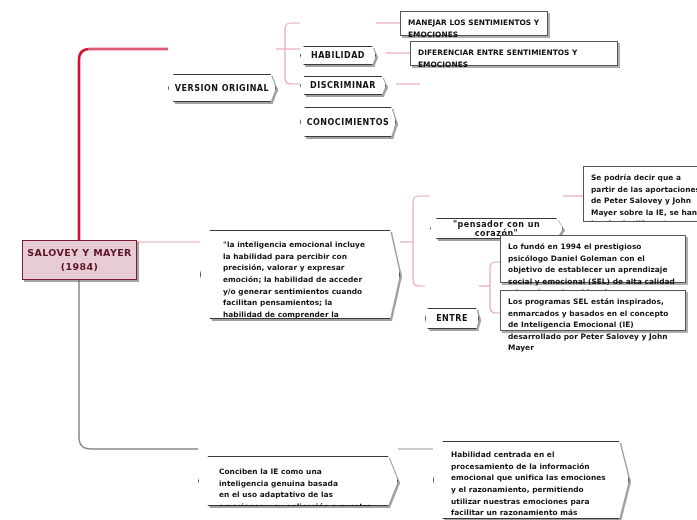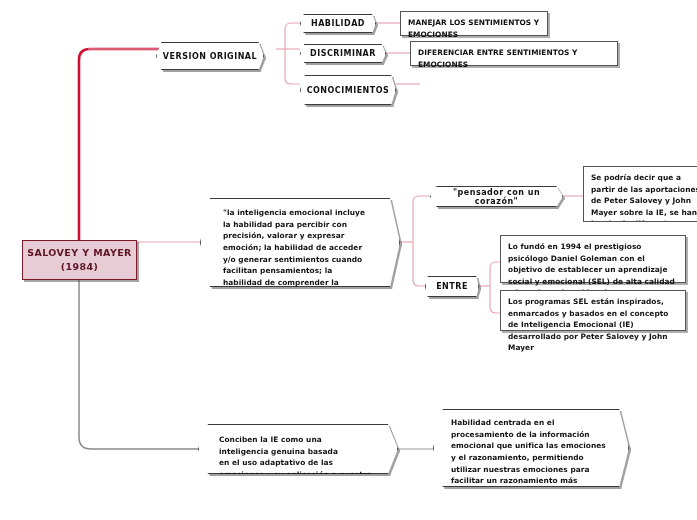--- a/index.html
+++ b/index.html
@@ -55,20 +55,21 @@
   .hexnode {
     background: #ffffff;
     border: 1.4px solid #3a3a3a;
     clip-path: polygon(5% 0%, 95% 0%, 100% 50%, 95% 100%, 5% 100%, 0% 50%);
     display: flex;
     align-items: center;
     justify-content: center;
     text-align: center;
     color: #111111;
     font-weight: bold;
+    margin-top: 32px;
   }
   .hexwrap {
     position: absolute;
     filter: drop-shadow(2px 2px 0 rgba(110,110,110,0.65));
   }
   .hexwrap .hexnode {
     position: relative;
     width: 100%;
     height: 100%;
     box-sizing: border-box;
@@ -144,21 +145,21 @@
     <path d="M398,449 L433,449" fill="none" stroke="#9a9a9a" stroke-width="1.1"></path>
   </svg>
 
   <div class="node root-node" style="left:22px; top:240px; width:115px; height:40px;">
     <div>
       <div>SALOVEY Y MAYER</div>
       <div>(1984)</div>
     </div>
   </div>
 
-  <div class="hexwrap" style="left:156px; top:42px; width:108px; height:28px;">
+  <div class="hexwrap" style="left:168px; top:42px; width:108px; height:28px;">
     <div class="hexnode small-label">VERSION ORIGINAL</div>
   </div>
 
   <div class="hexwrap" style="left:300px; top:14px; width:76px; height:19px;">
     <div class="hexnode small-label">HABILIDAD</div>
   </div>
   <div class="node boxnode" style="left:400px; top:11px; width:148px; height:25px;">MANEJAR LOS SENTIMIENTOS Y EMOCIONES</div>
 
   <div class="hexwrap" style="left:300px; top:44px; width:86px; height:19px;">
     <div class="hexnode small-label">DISCRIMINAR</div>

